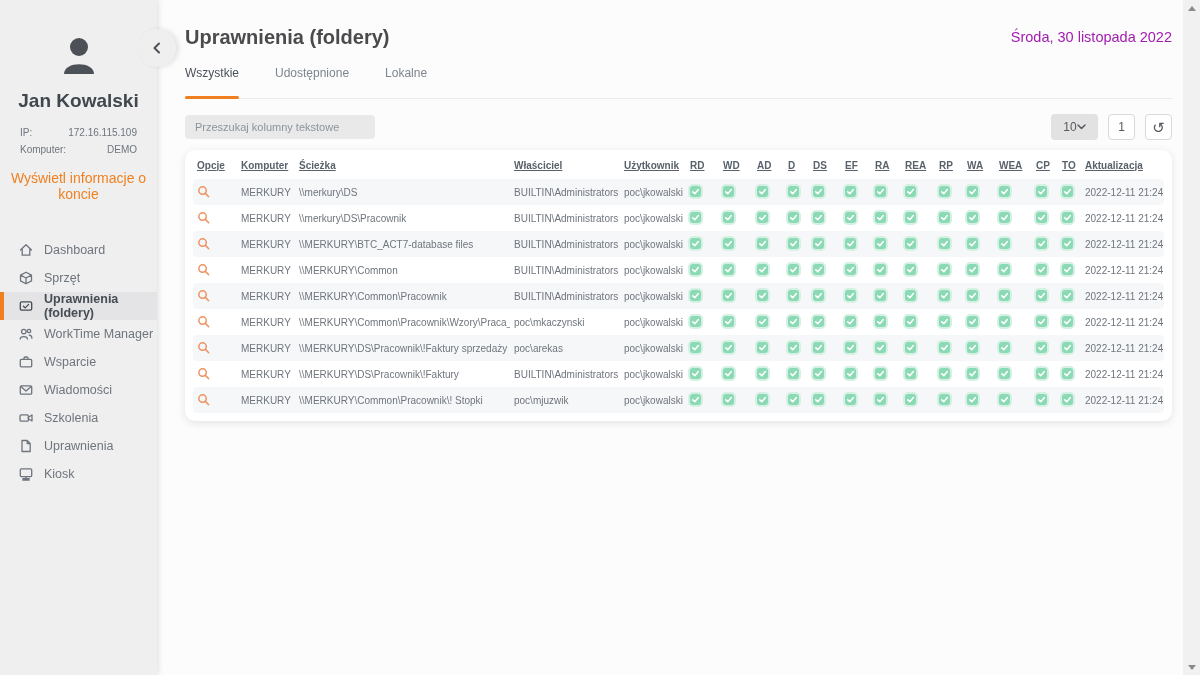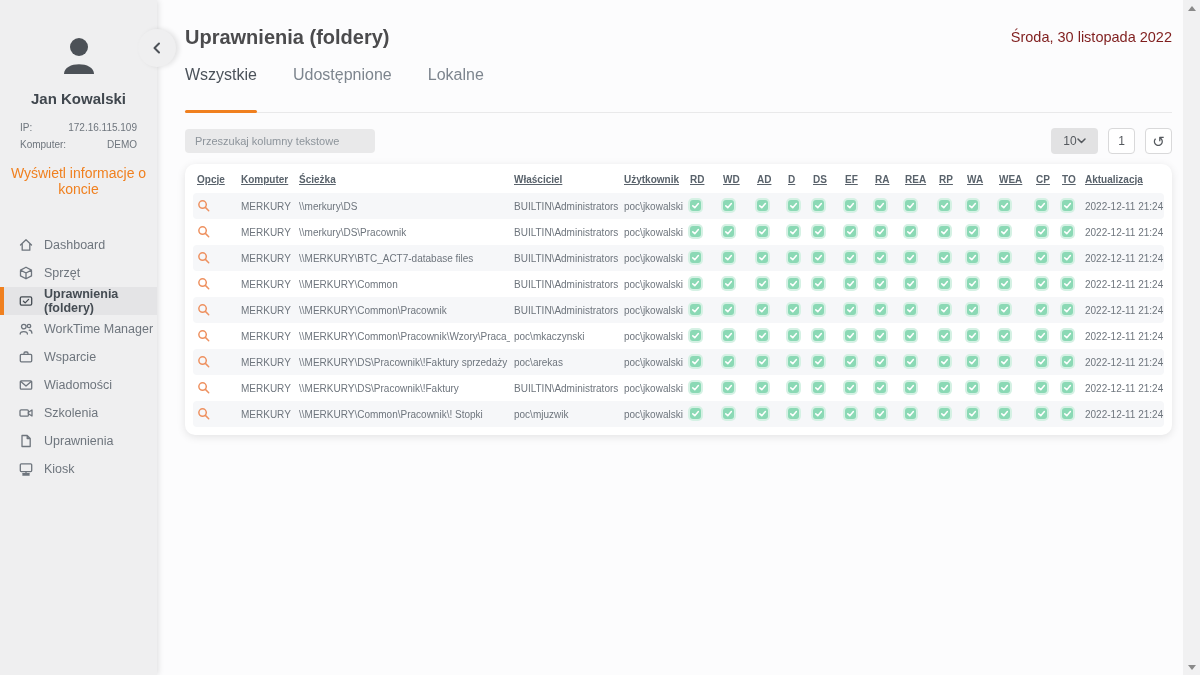--- a/index.html
+++ b/index.html
@@ -14,21 +14,21 @@
     position:absolute; left:0; top:0; width:157px; height:675px;
     background:#efeff0; box-shadow:1px 0 6px rgba(0,0,0,.13); z-index:2;
   }
   .collapse-btn {
     position:absolute; left:138px; top:29px; width:38px; height:38px;
     border-radius:50%; background:#efeff0; z-index:4;
     box-shadow:3px 0 5px rgba(0,0,0,.10);
     display:flex; align-items:center; justify-content:center; cursor:pointer;
   }
   .avatar-wrap { display:flex; justify-content:center; padding-top:30px; }
-  .user-name { text-align:center; font-size:15px; font-weight:bold; color:#40474e; margin-top:10px; }
+  .user-name { text-align:center; font-size:19px; font-weight:bold; color:#40474e; margin-top:10px; }
   .user-meta { margin-top:12px; padding:0 20px; font-size:10px; color:#6e757d; }
   .user-meta-row { display:flex; justify-content:space-between; line-height:1.7; }
   .account-link { display:block; text-align:center; font-size:14px; margin-top:12px; text-decoration:none; cursor:pointer; }
 
   .nav { margin-top:34px; }
   .nav-item {
     height:28px; display:flex; align-items:center; gap:10px;
     padding-left:18px; font-size:12.5px; color:#6e757d;
     position:relative; cursor:pointer;
   }
@@ -36,24 +36,24 @@
   .nav-item.active::before {
     content:""; position:absolute; left:0; top:0; bottom:0; width:4px;
   }
   .nav-icon { width:16px; height:16px; flex:0 0 16px; display:flex; }
   .nav-icon svg { width:16px; height:16px; }
 
   
   .main { position:absolute; left:157px; top:0; width:1026px; height:675px; padding:0 11px 0 28px; }
   .page-header { display:flex; justify-content:space-between; align-items:flex-start; padding-top:26px; }
   .page-title { font-size:20px; font-weight:bold; color:#4b4b4d; }
-  .page-date { font-size:14.5px; color:#7f1d1d; padding-top:3px; }
+  .page-date { font-size:14.5px; color:#a21caf; padding-top:3px; }
 
   .tabs { display:flex; gap:36px; margin-top:17px; border-bottom:1px solid #e9e9ea; }
-  .tab { font-size:16px; color:#7d858e; padding-bottom:28px; position:relative; cursor:pointer; }
+  .tab { font-size:12px; color:#7d858e; padding-bottom:18px; position:relative; cursor:pointer; }
   .tab.active { color:#4b525a; }
   .tab.active::after { content:""; position:absolute; left:0; right:0; bottom:-1px; height:3px; border-radius:2px; }
 
   .toolbar { margin-top:15px; display:flex; justify-content:space-between; align-items:center; }
   .search-input {
     width:190px; height:24px; background:#e9e9ea; border:none; border-radius:4px;
     padding:0 10px; font-size:11px; color:#6e757d; font-family:"Liberation Sans",sans-serif; outline:none;
   }
   .search-input::placeholder { color:#8d949b; }
   .pager { display:flex; align-items:center; gap:10px; }

